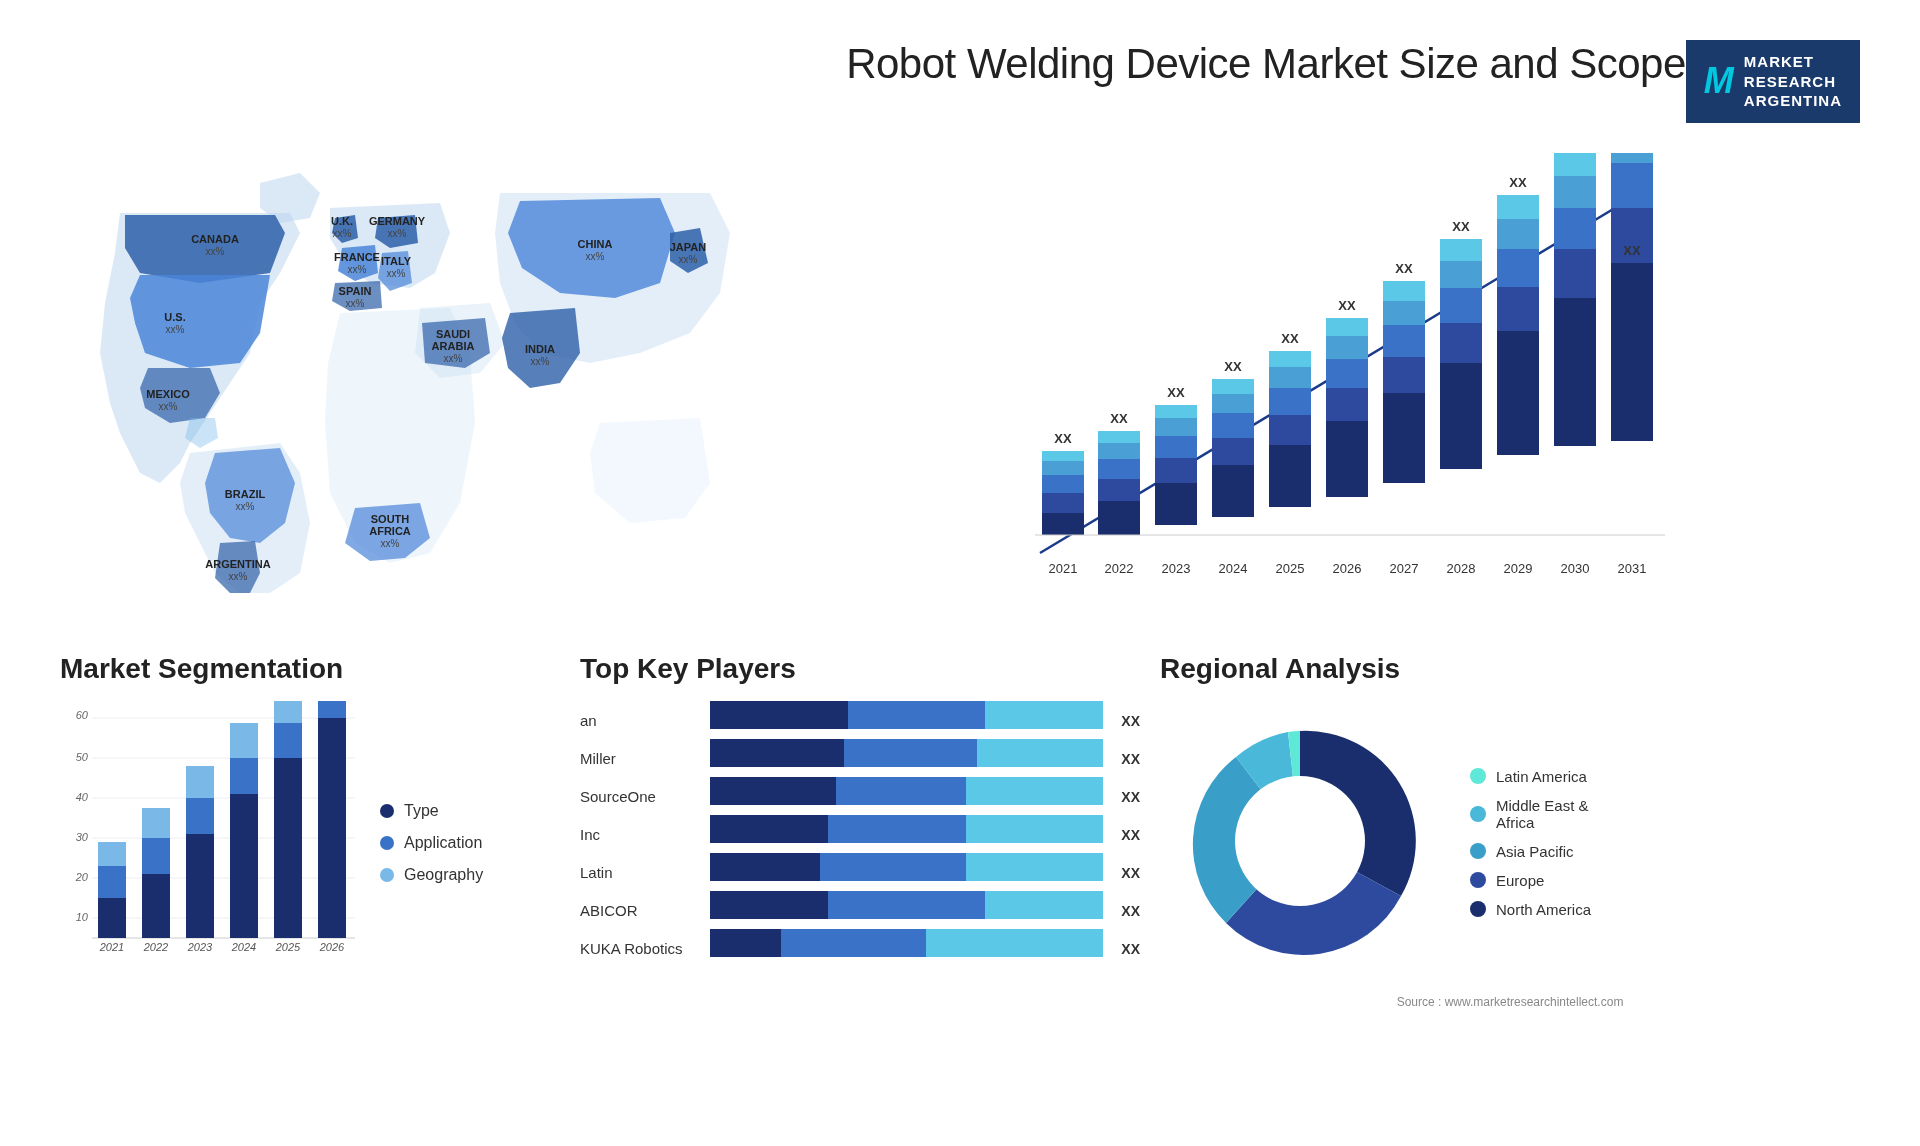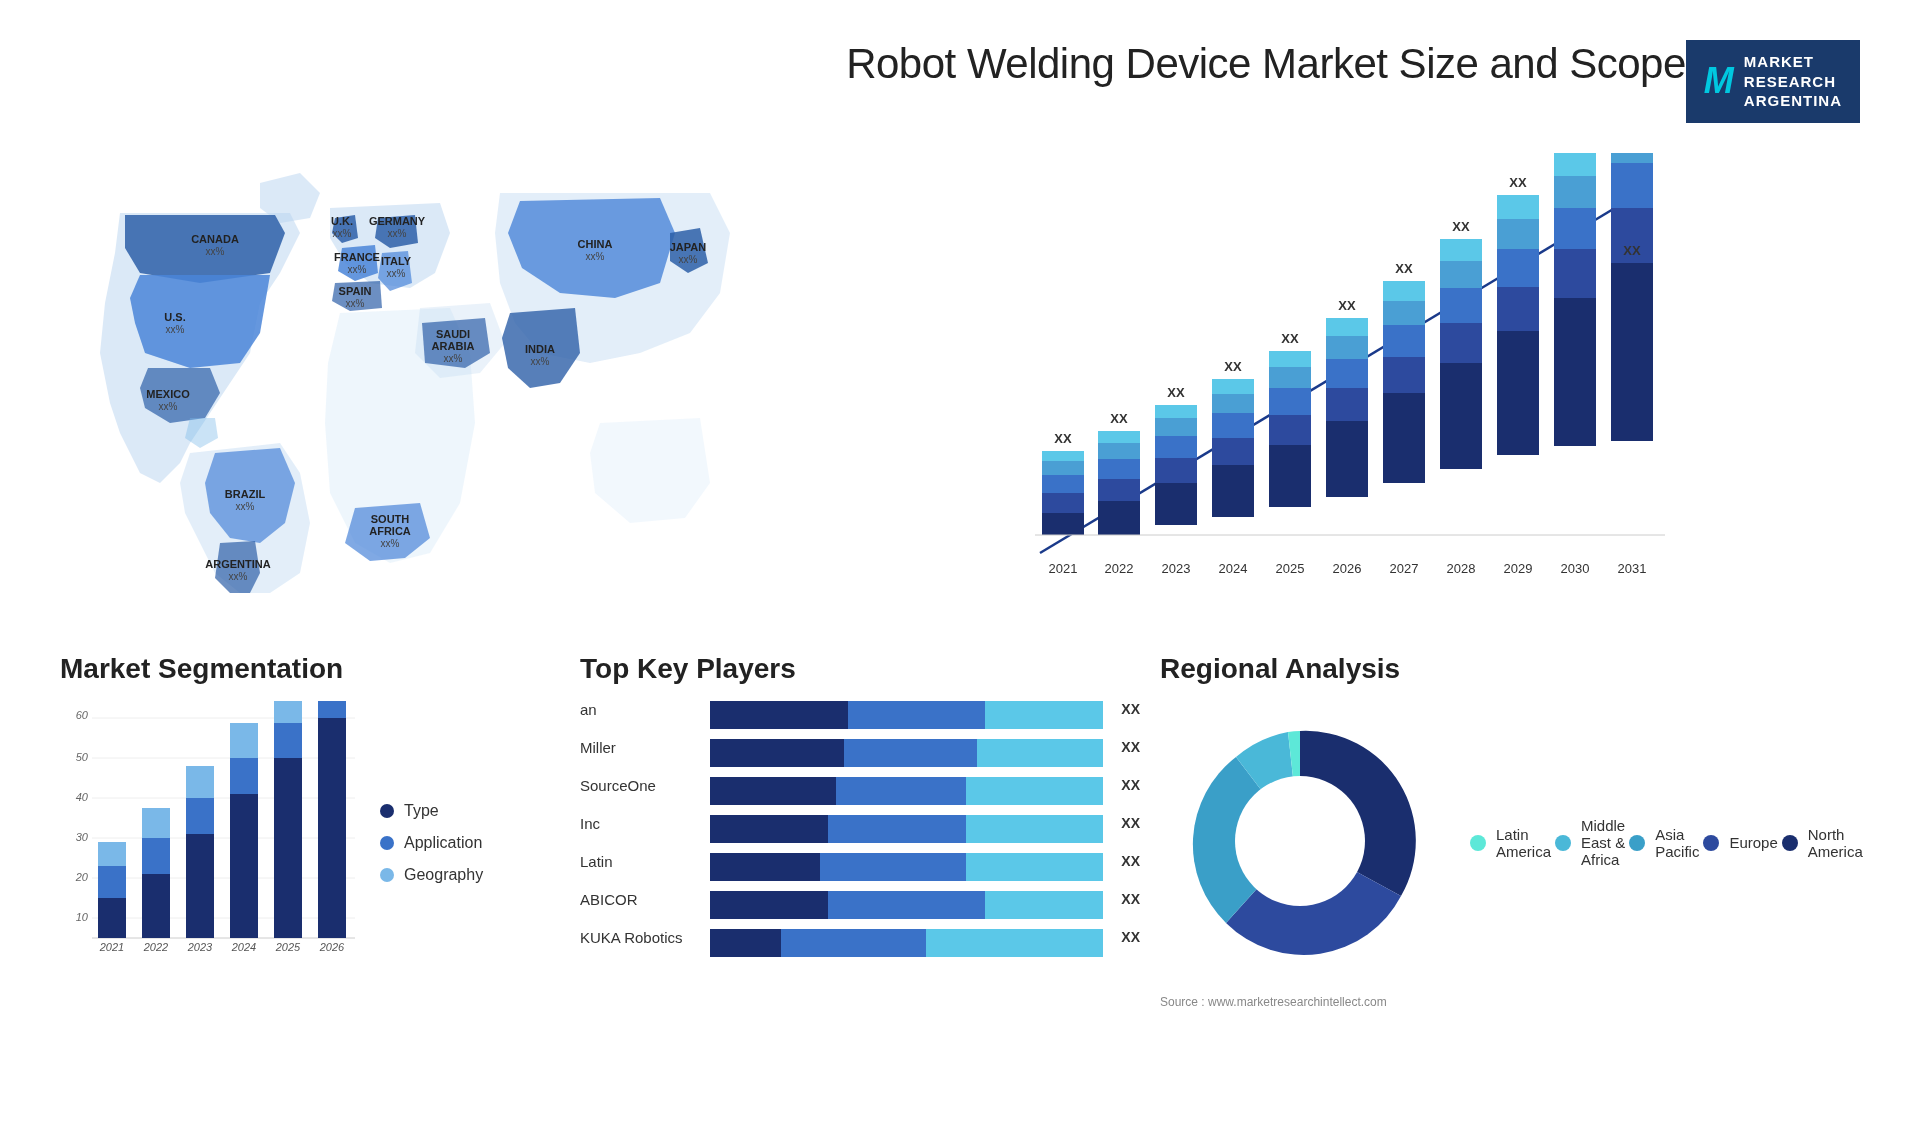--- a/index.html
+++ b/index.html
@@ -142,21 +142,21 @@
     }
 
     
     .players-table {
       display: flex;
       flex-direction: column;
       gap: 10px;
     }
     .player-row {
       display: flex;
-      align-items: flex-start;
+      align-items: flex-end;
       gap: 10px;
     }
     .player-name {
       font-size: 15px;
       color: #333;
       width: 120px;
       flex-shrink: 0;
     }
     .player-bar-container {
       flex: 1;
@@ -178,40 +178,41 @@
     .regional-content {
       display: flex;
       align-items: center;
       gap: 30px;
     }
     .donut-svg-wrap {
       flex: 0 0 280px;
     }
     .regional-legend {
       display: flex;
-      gap: 4px;
+      flex-direction: column;
+      gap: 12px;
     }
     .reg-legend-item {
       display: flex;
       align-items: center;
       gap: 10px;
       font-size: 15px;
       color: #333;
     }
     .reg-legend-color {
       width: 16px;
       height: 16px;
       border-radius: 50%;
       flex-shrink: 0;
     }
 
     .source-text {
       font-size: 12px;
       color: #888;
-      text-align: left;
+      text-align: center;
       margin-top: 10px;
     }
   </style>
 </head>
 <body>
 
 <div class="page-container">
 
   <div class="header">
     <h1 class="page-title">Robot Welding Device Market Size and Scope</h1>

